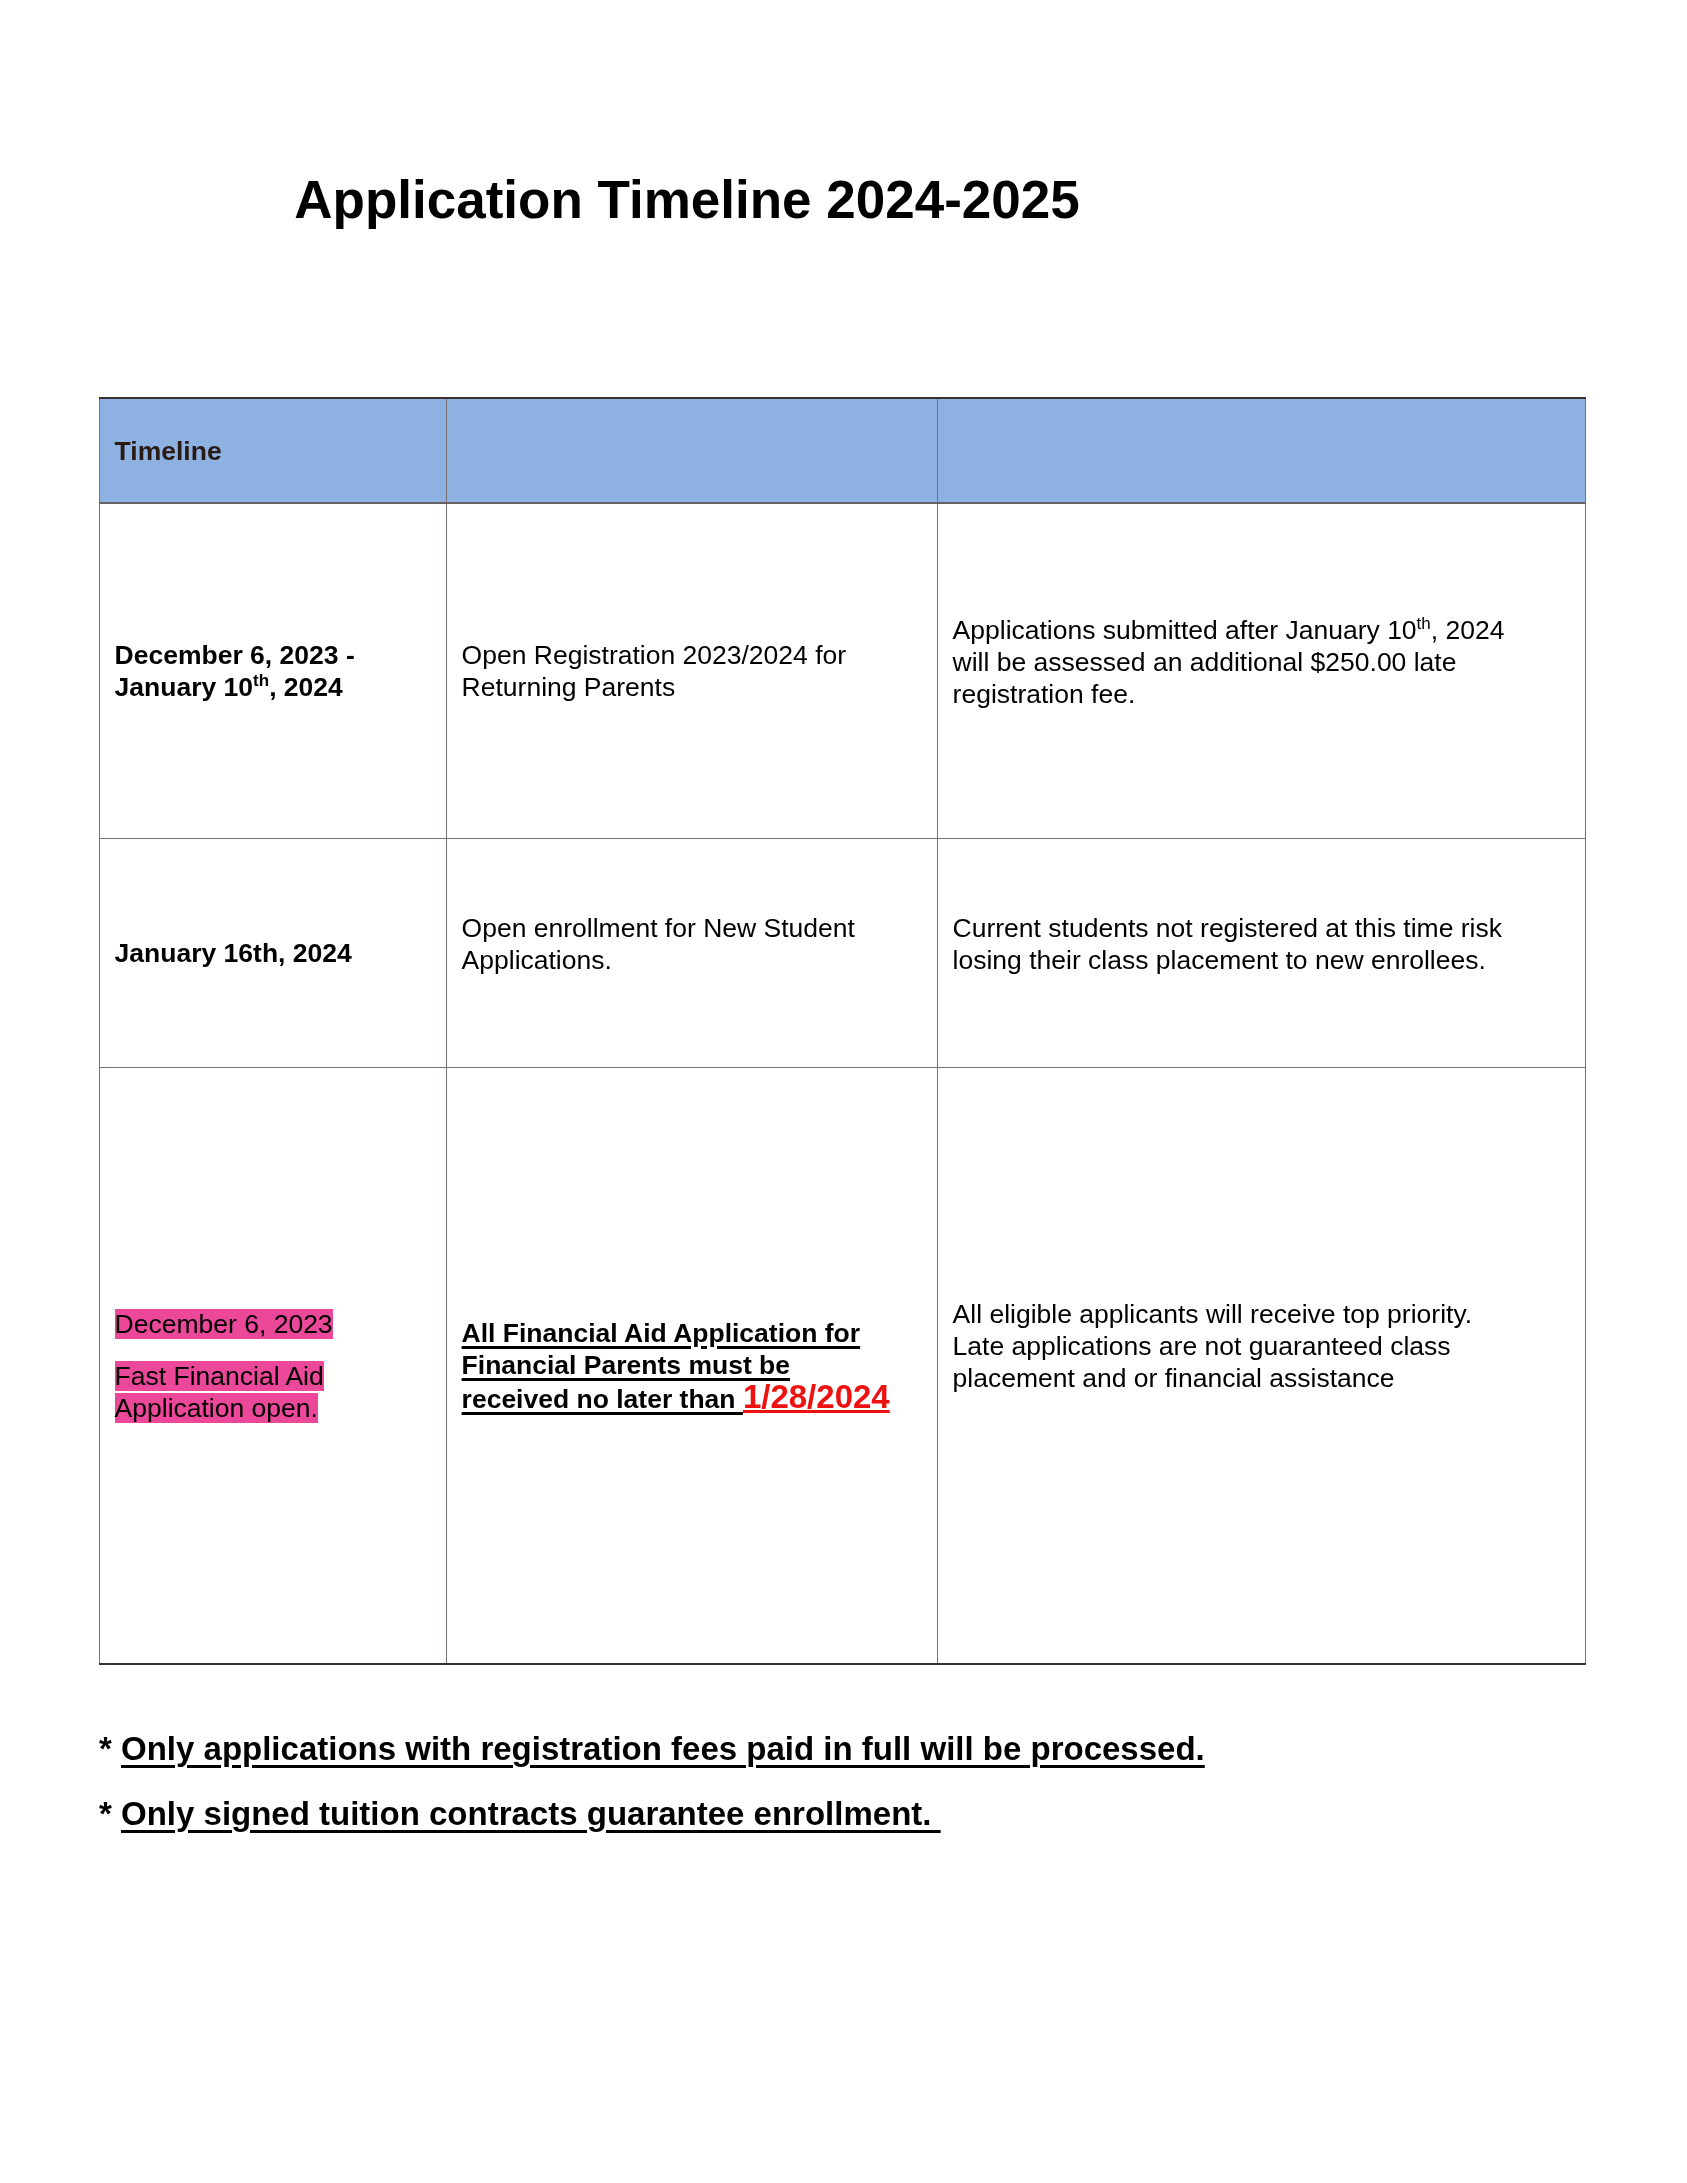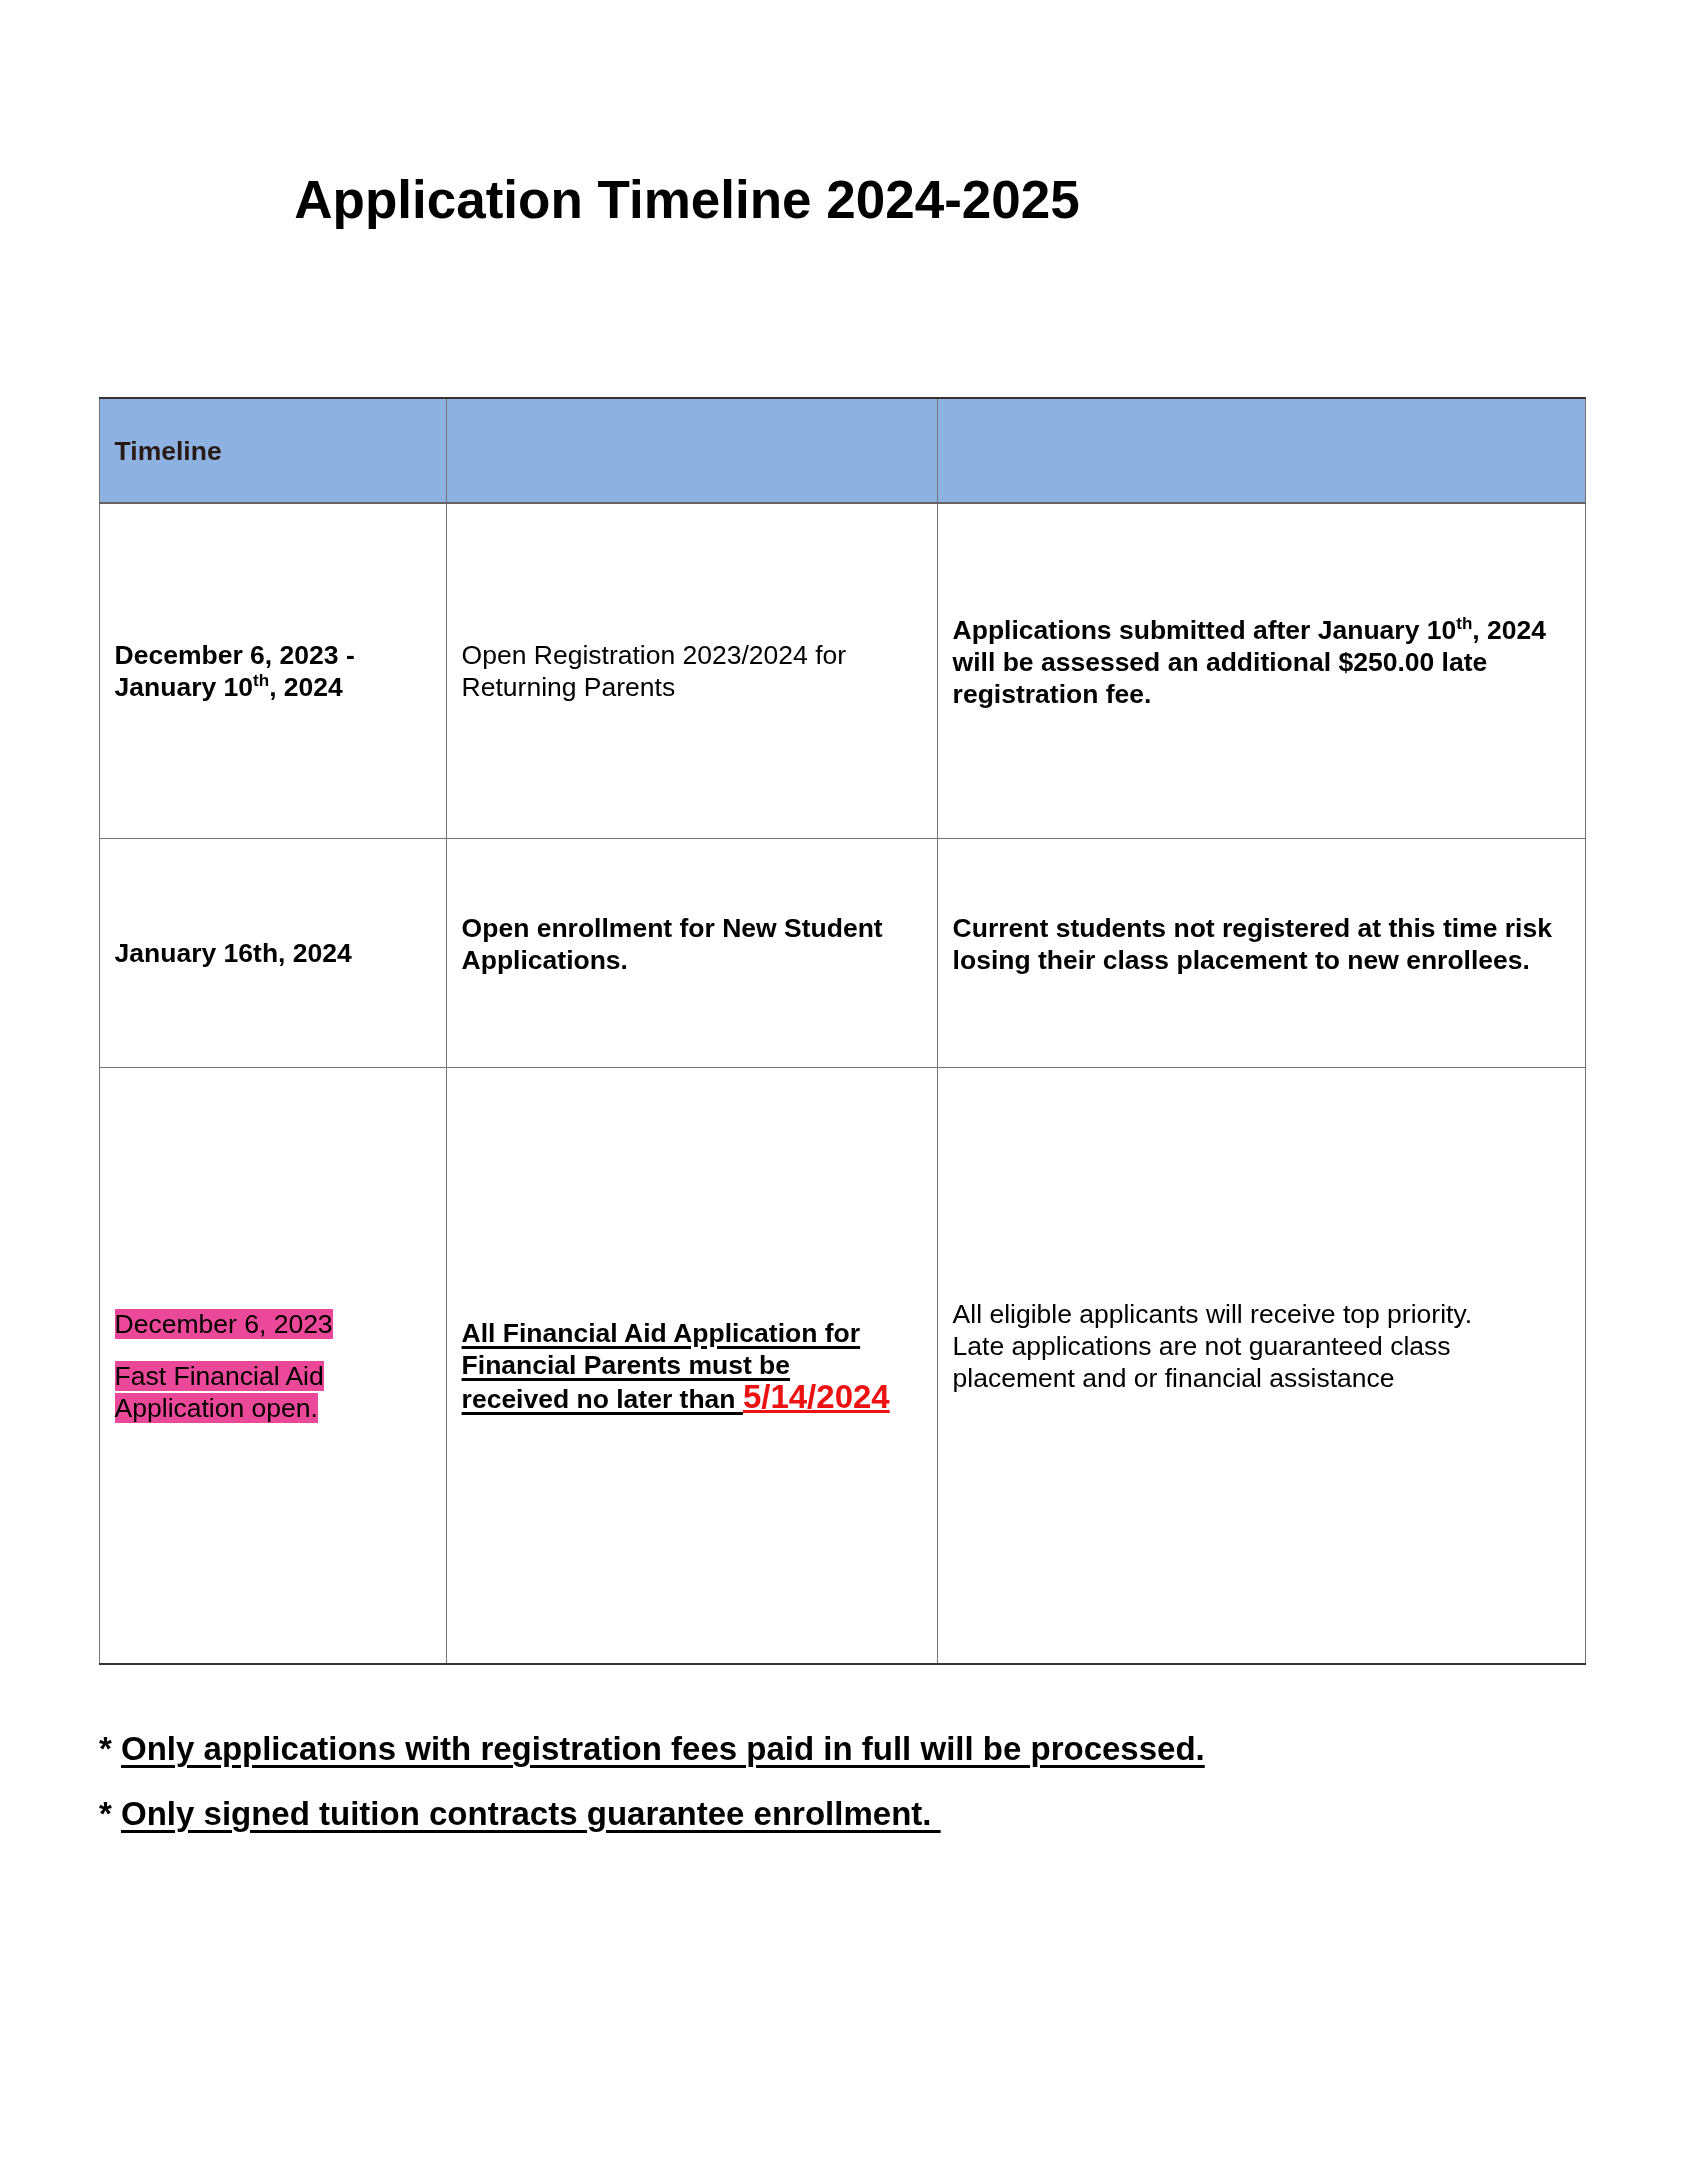--- a/index.html
+++ b/index.html
@@ -13,21 +13,21 @@
                 padding:0 14.6px; font-size:26.5px; line-height:32px; }
   table.tl tr.hdr td { background:#8db1e1; height:103px; border-top:2px solid #3a3232; border-bottom:2px solid #6a6262; }
   table.tl tr.r1 td { height:334px; }
   table.tl tr.r2 td { height:228px; }
   table.tl tr.r3 td { height:595px; border-bottom:2px solid #3a3232; }
   .hdr-label { font-weight:bold; color:#2a1a14; font-size:26.5px; }
   .b { font-weight:bold; }
   .u { text-decoration:underline; text-decoration-thickness:2.6px; text-underline-offset:4px; }
   .hl { background:#ec4899; font-weight:normal; }
   .red { color:#ee1111; font-size:33px; font-weight:bold; text-decoration:underline; text-decoration-color:#ee1111; text-decoration-thickness:2.6px; }
-  .up { position:relative; top:-9.3px;font-weight:bold; }
+  .up { position:relative; top:-9.3px; }
   sup { font-size:17px; line-height:0; }
   .notes { position:absolute; left:99px; top:1730px; font-size:33px; font-weight:bold; }
   .note { margin:0 0 26.5px 0; line-height:38px; }
   .note .txt { text-decoration:underline; text-decoration-thickness:3.3px; text-underline-offset:5.3px; }
   .p { margin:0; }
   .gap { height:20px; }
 </style>
 </head>
 <body>
 
@@ -85,21 +85,21 @@
   <tr class="r3">
     <td>
       <p class="p"><span class="hl">December 6, 2023</span></p>
       <div class="gap"></div>
       <p class="p"><span class="hl">Fast Financial Aid </span></p>
       <p class="p"><span class="hl">Application open.</span></p>
     </td>
     <td class="b">
       <p class="p"><span class="u">All  Financial Aid Application for </span></p>
       <p class="p"><span class="u">Financial Parents must be </span></p>
-      <p class="p"><span class="u">received no later than </span><span class="red">5/14/2024</span></p>
+      <p class="p"><span class="u">received no later than </span><span class="red">1/28/2024</span></p>
     </td>
     <td>
       <div style="position:relative; top:-20px;">
         <p class="p">All eligible applicants will receive top priority.</p>
         <p class="p">Late applications are not guaranteed  class</p>
         <p class="p">placement and or financial assistance</p>
       </div>
     </td>
   </tr>
 </tbody>

